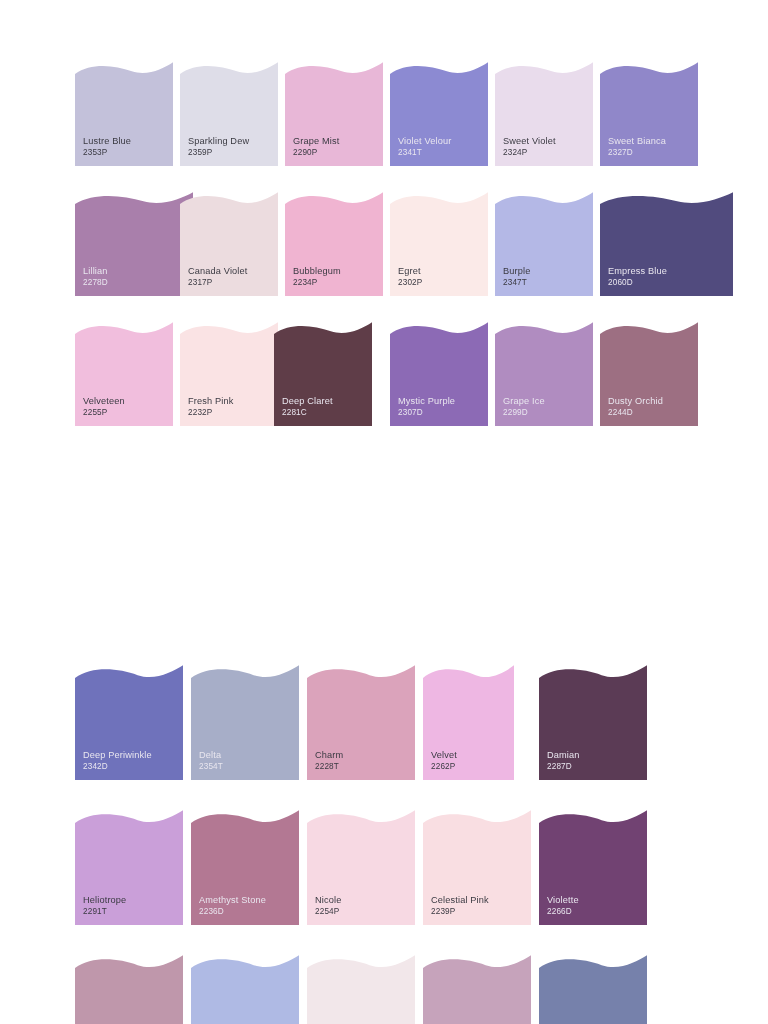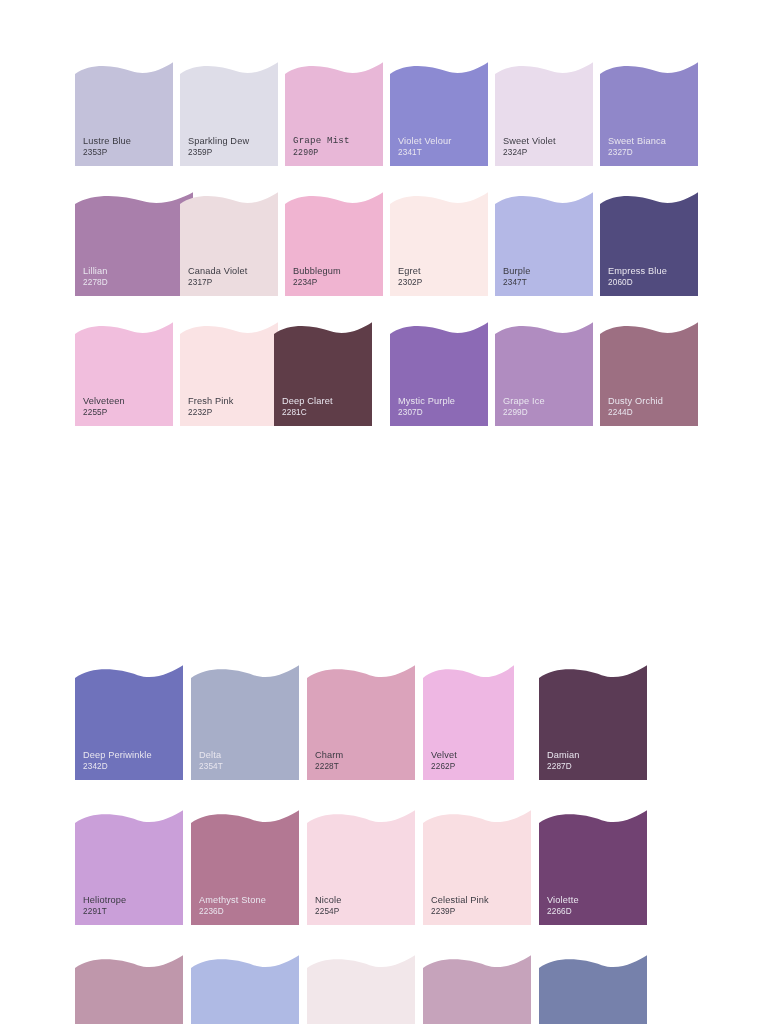--- a/index.html
+++ b/index.html
@@ -100,21 +100,21 @@
         </div>
         <div class="swatch" style="left: 180px; width: 98px; height: 104px;">
           <svg class="swatch-shape" viewBox="0 0 98 104" preserveAspectRatio="none">
             <path d="M0,12 C15.68,0.6000000000000001 39.2,3 56.839999999999996,9.36 C72.52,14.64 88.2,6.6000000000000005 98,0.24 L98,104 L0,104 Z" fill="#dedde8"></path>
           </svg>
           <div class="swatch-label label-dark">
             <span class="swatch-name">Sparkling Dew</span>
             <span class="swatch-code">2359P</span>
           </div>
         </div>
-        <div class="swatch" style="left: 285px; width: 98px; height: 104px; font-family: Liberation Mono, monospace;">
+        <div class="swatch" style="left: 285px; width: 98px; height: 104px;">
           <svg class="swatch-shape" viewBox="0 0 98 104" preserveAspectRatio="none">
             <path d="M0,12 C15.68,0.6000000000000001 39.2,3 56.839999999999996,9.36 C72.52,14.64 88.2,6.6000000000000005 98,0.24 L98,104 L0,104 Z" fill="#e8b7d7"></path>
           </svg>
           <div class="swatch-label label-dark">
             <span class="swatch-name">Grape Mist</span>
             <span class="swatch-code">2290P</span>
           </div>
         </div>
         <div class="swatch" style="left: 390px; width: 98px; height: 104px;">
           <svg class="swatch-shape" viewBox="0 0 98 104" preserveAspectRatio="none">
@@ -183,21 +183,21 @@
         </div>
         <div class="swatch" style="left: 495px; width: 98px; height: 104px;">
           <svg class="swatch-shape" viewBox="0 0 98 104" preserveAspectRatio="none">
             <path d="M0,12 C15.68,0.6000000000000001 39.2,3 56.839999999999996,9.36 C72.52,14.64 88.2,6.6000000000000005 98,0.24 L98,104 L0,104 Z" fill="#b4b8e6"></path>
           </svg>
           <div class="swatch-label label-dark">
             <span class="swatch-name">Burple</span>
             <span class="swatch-code">2347T</span>
           </div>
         </div>
-        <div class="swatch" style="left: 600px; width: 98px; height: 104px;">
+        <div class="swatch" style="left: 600px; width: 98px; height: 104px; padding-left: 35px;">
           <svg class="swatch-shape" viewBox="0 0 98 104" preserveAspectRatio="none">
             <path d="M0,12 C15.68,0.6000000000000001 39.2,3 56.839999999999996,9.36 C72.52,14.64 88.2,6.6000000000000005 98,0.24 L98,104 L0,104 Z" fill="#514b7e"></path>
           </svg>
           <div class="swatch-label label-light">
             <span class="swatch-name">Empress Blue</span>
             <span class="swatch-code">2060D</span>
           </div>
         </div>
       </div>
       <div class="swatch-row" style="top: 260px; height: 104px;">

